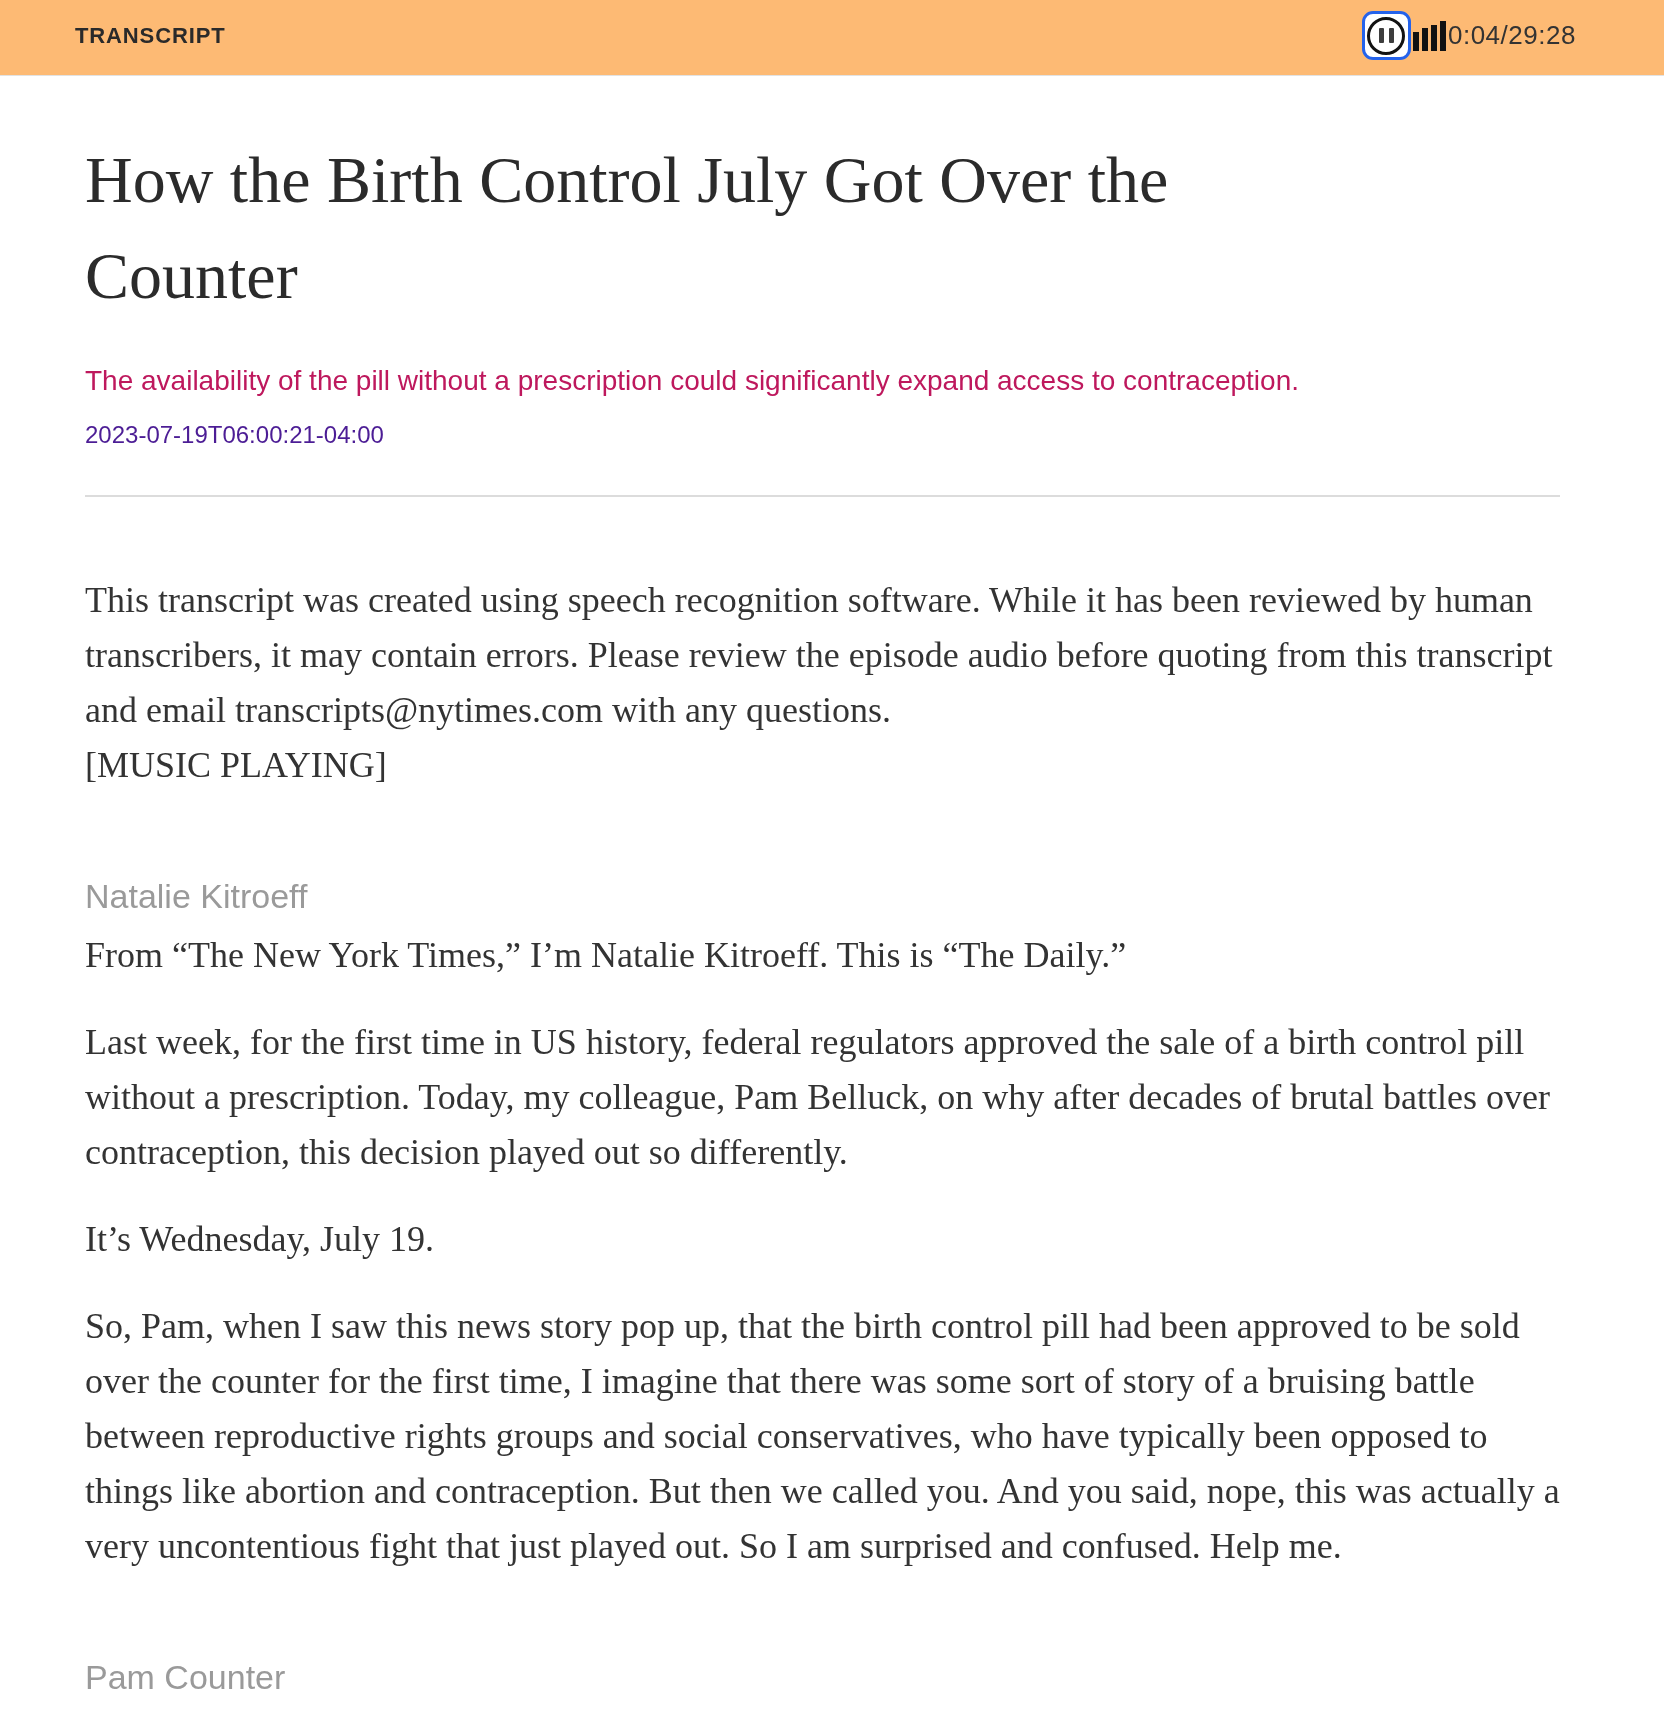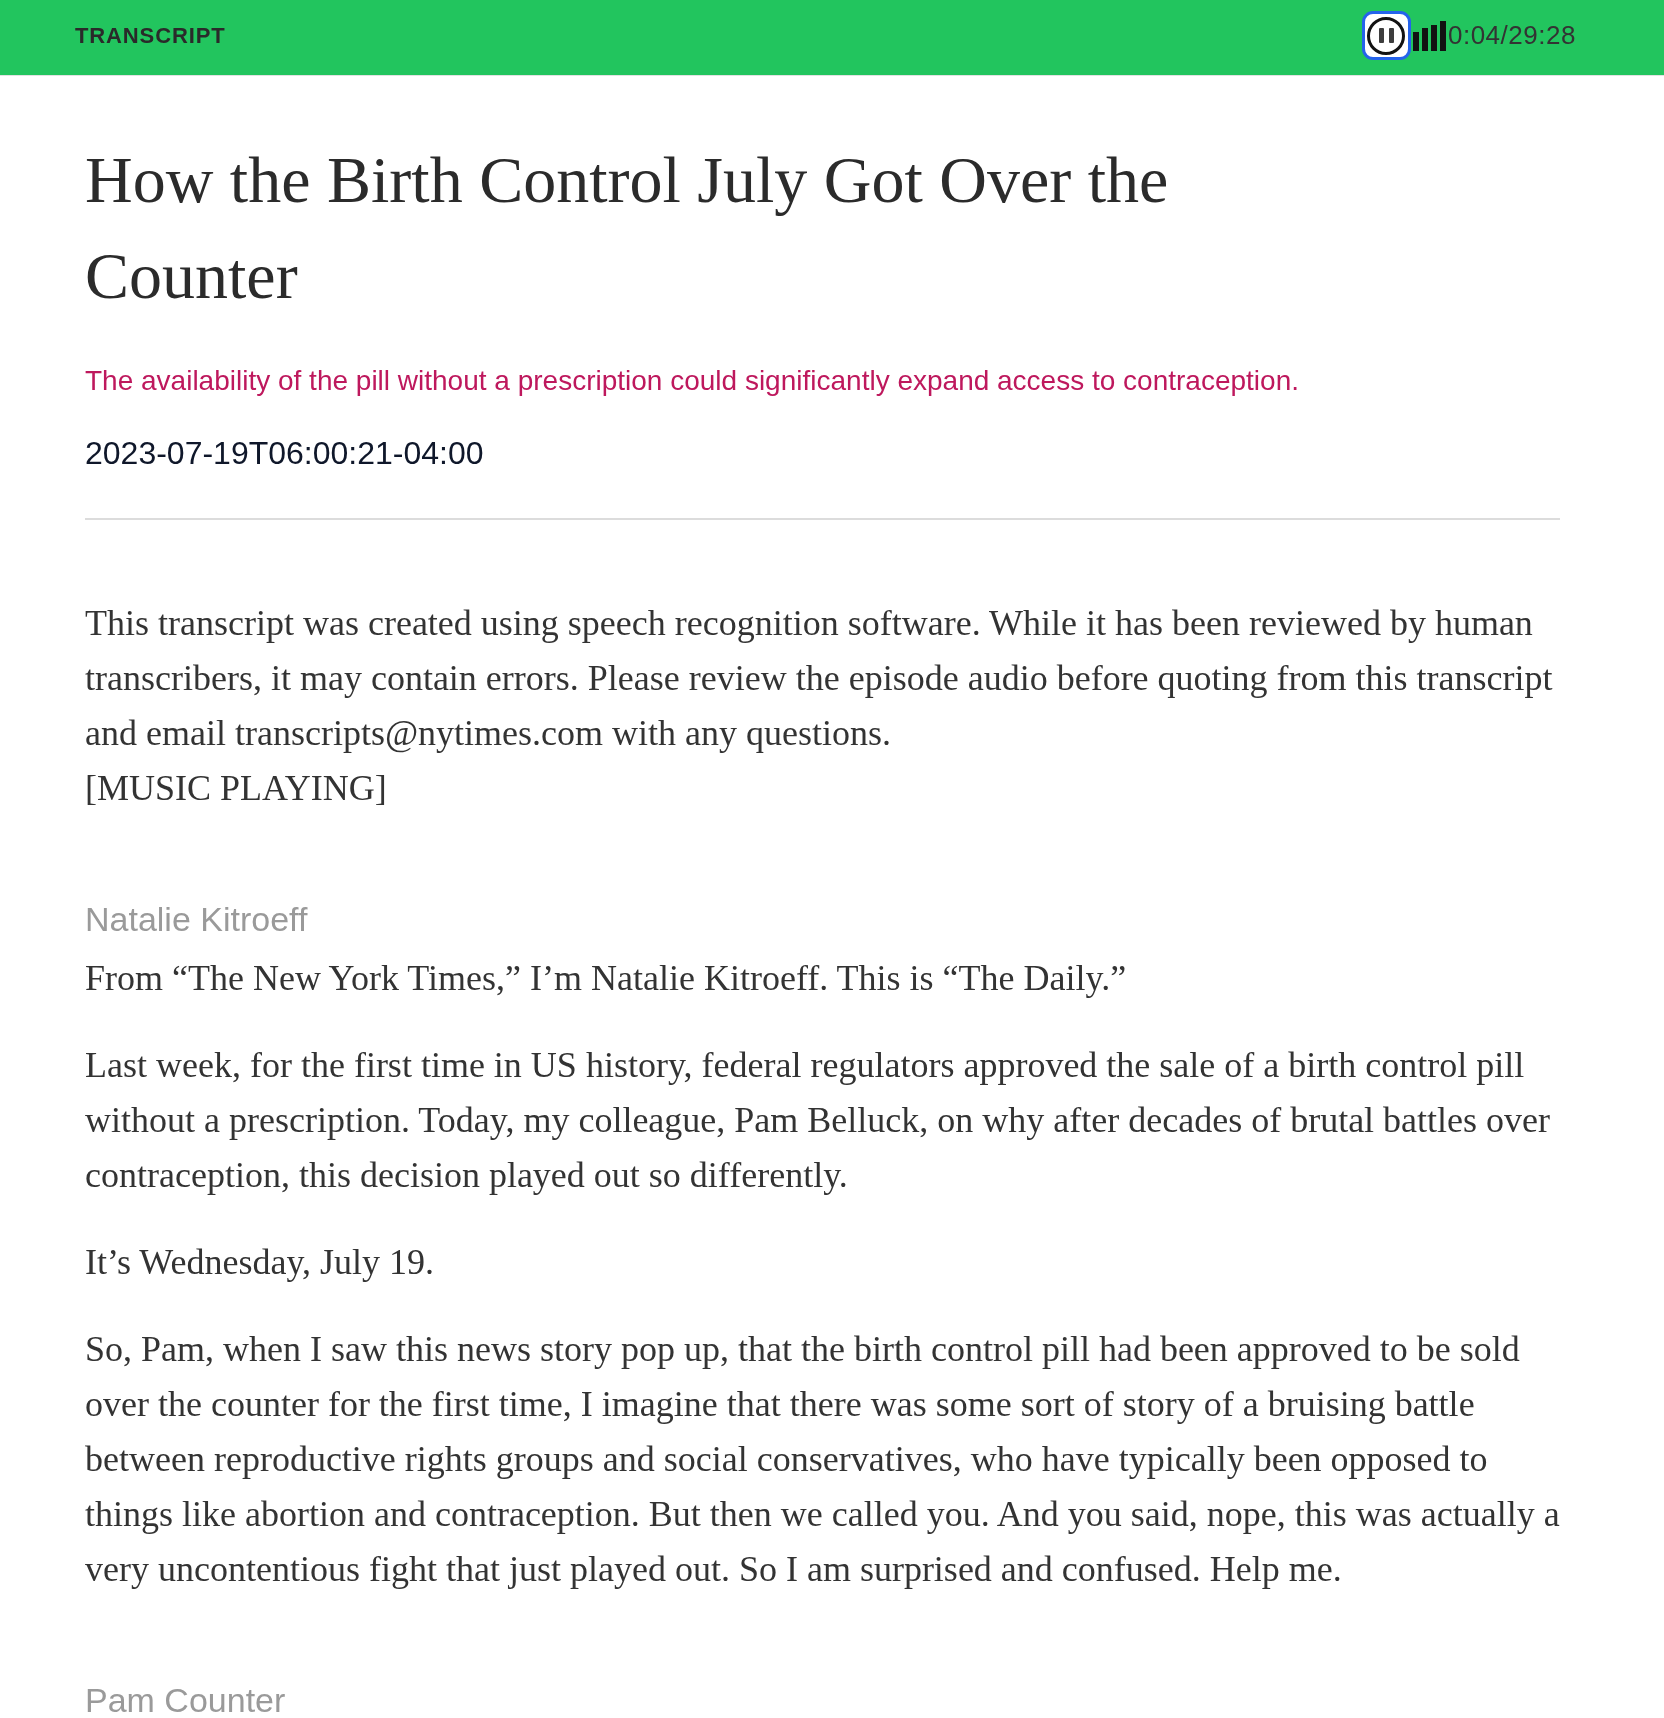--- a/index.html
+++ b/index.html
@@ -12,21 +12,21 @@
   }
 
   
   .header {
     height: 76px;
     display: flex;
     align-items: center;
     justify-content: space-between;
     padding: 0 88px 4px 75px;
     border-bottom: 1px solid #e2e2e2;
-    background: #22c55e;
+    background: #fdba74;
   }
   .kicker {
     font-size: 22px;
     font-weight: bold;
     letter-spacing: 0.04em;
     color: #2a2a2a;
   }
   .player {
     display: flex;
     align-items: center;
@@ -105,23 +105,23 @@
     line-height: 1.45;
     color: #2b2b2b;
   }
   .subtitle {
     margin-top: 38px;
     font-size: 28px;
     line-height: 1.4;
     color: #be185d;
   }
   .timestamp {
-    margin-top: 34px;
-    font-size: 32px;
-    color: #0f172a;
+    margin-top: 20px;
+    font-size: 24px;
+    color: #4c1d95;
   }
   hr.divider {
     margin-top: 46px;
     border: none;
     border-top: 2px solid #dcdcdc;
     width: 1475px;
   }
 
   .disclaimer {
     margin-top: 76px;

